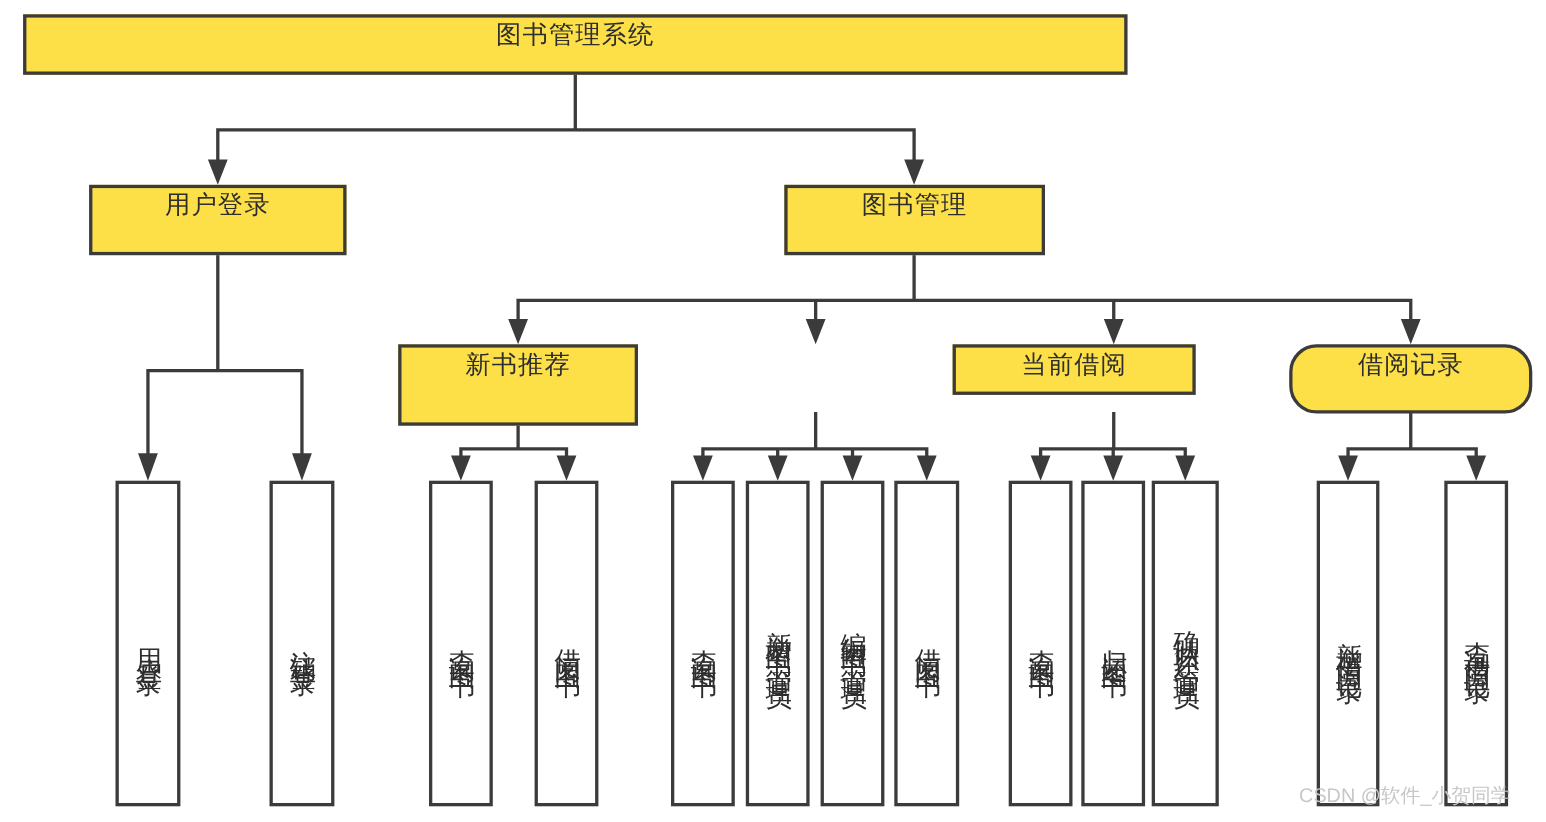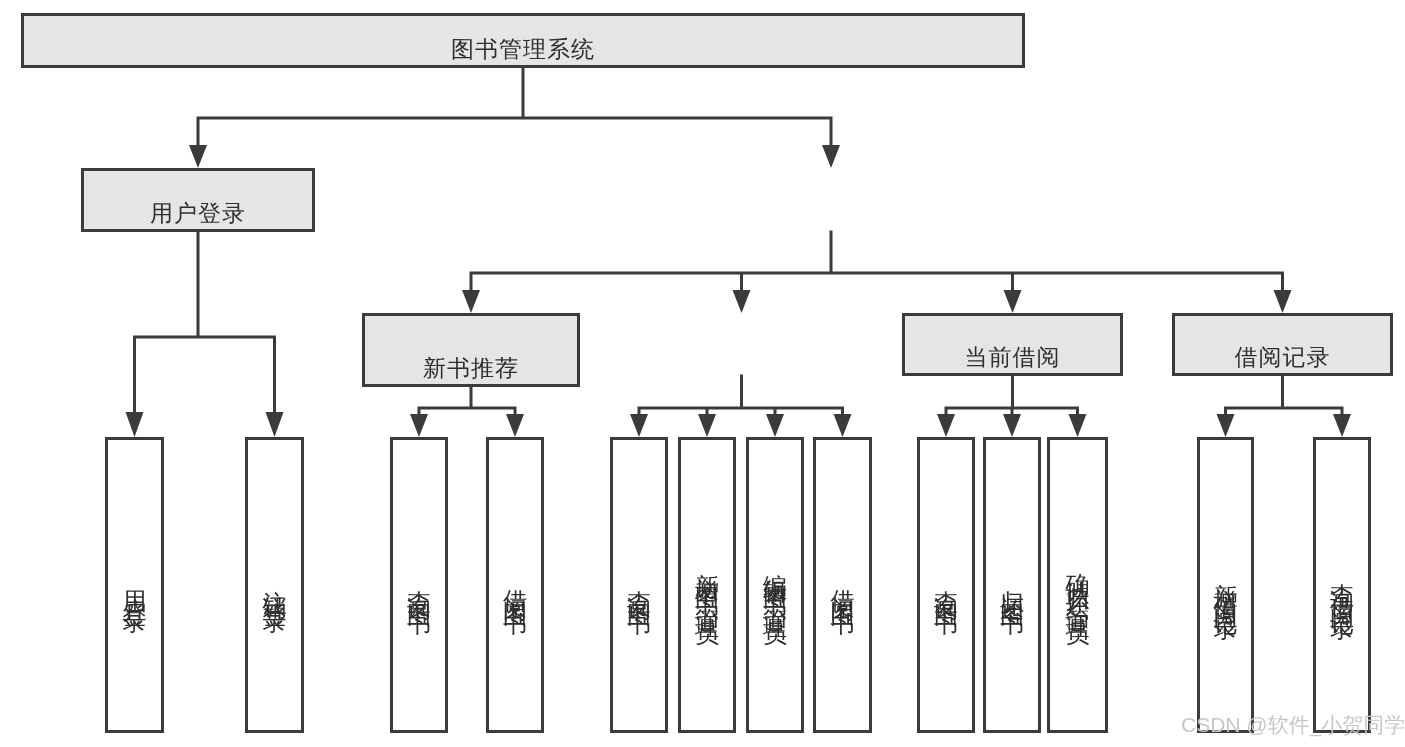--- a/index.html
+++ b/index.html
@@ -17,22 +17,22 @@
     color:var(--text);
     overflow:hidden;
   }
   .connectors{position:absolute;left:0;top:0;}
   .connectors .stroke{fill:none;stroke:var(--line);stroke-width:3;stroke-linecap:square;}
   .connectors .head{fill:var(--line);stroke:none;}
   .node{
     position:absolute;
     box-sizing:border-box;
     border:3px solid var(--line);
-    background:#e5e5e5;
-    display:flex;align-items:flex-end;justify-content:center;
+    background:#fde047;
+    display:flex;align-items:flex-start;justify-content:center;
     font-size:23px;letter-spacing:1px;
     color:var(--text);
   }
   .leaf{
     position:absolute;
     box-sizing:border-box;
     border:3px solid var(--line);
     background:#fff;
     display:flex;align-items:center;justify-content:center;
   }
@@ -41,21 +41,21 @@
     text-orientation:mixed;
     font-size:24px;
     line-height:1;
     letter-spacing:7px;
     white-space:nowrap;
     color:var(--text);
   }
   .watermark{
     position:absolute;
     left:1181px;top:711px;
-    font-size:21px;
+    font-size:18px;
     color:var(--watermark);
     white-space:nowrap;
     z-index:5;
   }
 </style>
 </head>
 <body>
 
 <div class="canvas">
 
@@ -83,28 +83,31 @@
     <path class="head" d="M1216.5 414 h18 L1225.5 437 Z M1333 414 h18 L1342 437 Z"></path>
   </svg>
 
   <div class="node" style="left:21px;top:13px;width:1004px;height:55px;">
     <span>图书管理系统</span>
   </div>
 
   <div class="node" style="left:81px;top:168px;width:234px;height:64px;">
     <span>用户登录</span>
   </div>
+  <div class="node" style="left:713px;top:168px;width:237px;height:64px;">
+    <span>图书管理</span>
+  </div>
 
   <div class="node" style="left:362px;top:313px;width:218px;height:74px;">
     <span>新书推荐</span>
   </div>
-  <div class="node" style="left:902px;top:313px;width:221px;height:63px;">
+  <div class="node" style="left:866px;top:313px;width:221px;height:46px;">
     <span>当前借阅</span>
   </div>
-  <div class="node" style="left:1172px;top:313px;width:221px;height:63px;">
+  <div class="node" style="left:1172px;top:313px;width:221px;height:63px;border-radius:25px;">
     <span>借阅记录</span>
   </div>
 
   <div class="leaf" style="left:105px;top:437px;width:59px;height:296px;">
     <span>用户登录</span>
   </div>
   <div class="leaf" style="left:245px;top:437px;width:59px;height:296px;">
     <span>注销登录</span>
   </div>
 

